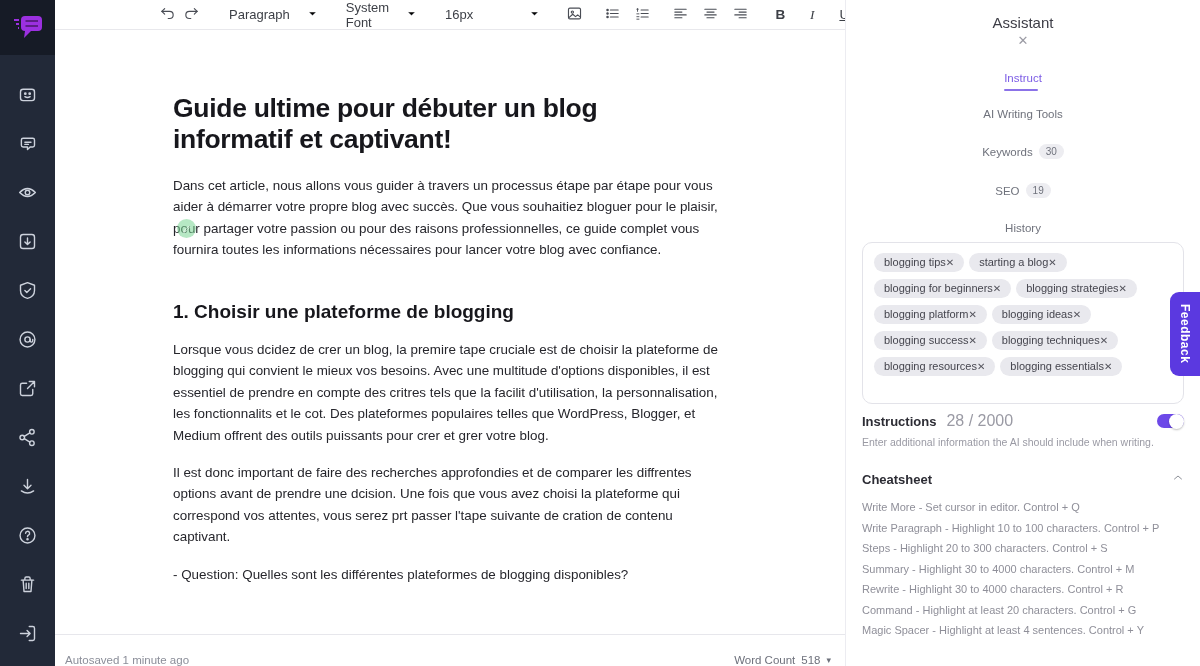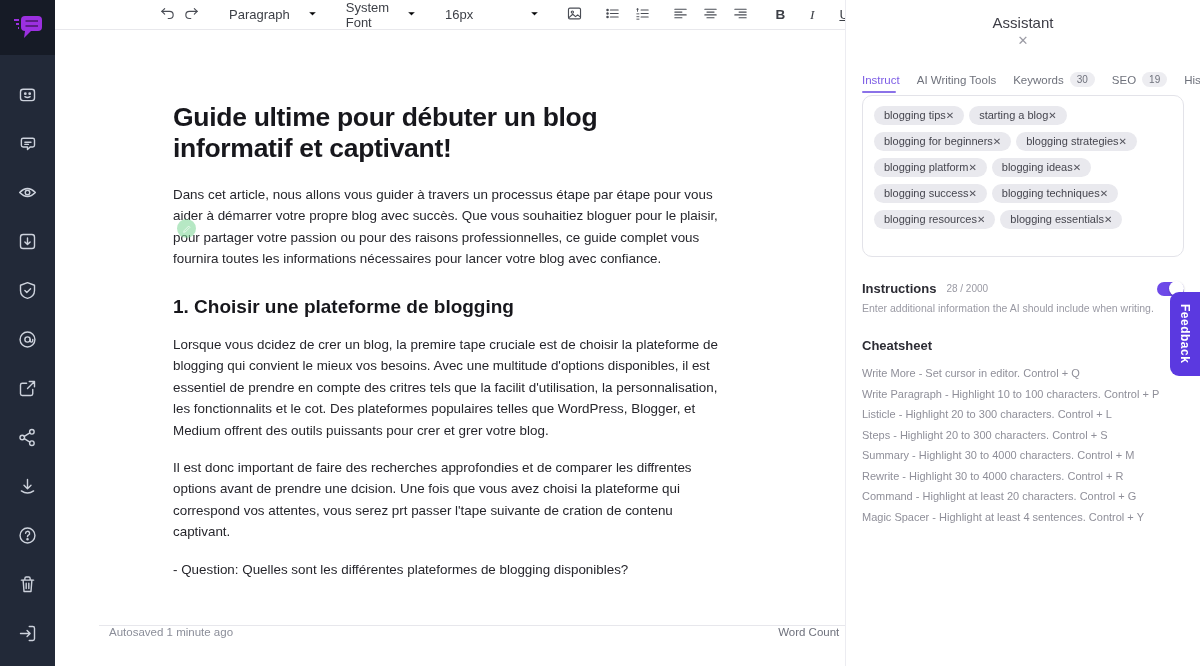--- a/index.html
+++ b/index.html
@@ -25,55 +25,55 @@
   .tb-sep { width:10px; }
   .b-bold { font-weight:bold; }
   .b-italic { font-style:italic; font-family:"Liberation Serif",serif; }
   .b-under { text-decoration:underline; }
   .b-strike { text-decoration:line-through; }
   .b-quote { font-weight:bold; font-size:20px; line-height:10px; padding-top:10px; }
   .b-color { font-weight:bold; border-bottom:2px solid #2b2e35; line-height:15px; }
 
   
   .editor-area { position:absolute; left:55px; top:31px; width:790px; height:604px; background:#fff; overflow:hidden; }
-  .editor-content { position:absolute; left:118px; top:10px; width:547px; color:#26262c; }
+  .editor-content { position:absolute; left:118px; top:1px; width:547px; color:#26262c; }
   .editor-content h1 { font-size:26.5px; font-weight:bold; color:#17171c; margin-top:61px; letter-spacing:-0.3px; }
-  .editor-content h2 { font-size:19px; font-weight:bold; color:#17171c; margin-top:26px; }
+  .editor-content h2 { font-size:19px; font-weight:bold; color:#17171c; margin-top:40px; }
   .editor-content p { font-size:13.4px; line-height:1.6; margin-top:16px; color:#26262c; }
   .write-badge { position:absolute; left:122px; top:188px; width:19px; height:19px; border-radius:50%;
                  background:rgba(122,214,147,0.55); display:flex; align-items:center; justify-content:center; z-index:3; }
   .write-badge svg { stroke:#ffffff; fill:none; stroke-width:1.5; }
 
   
-  .statusbar { position:absolute; left:55px; bottom:0; width:790px; height:41px; background:#fff;
-               border-top:1px solid #e7e7ec; display:flex; align-items:flex-start; justify-content:space-between;
-               padding:0 14px 0 10px; font-size:11.5px; color:#8b8e99; z-index:4;margin-left:44px; }
+  .statusbar { position:absolute; left:55px; bottom:0; width:790px; height:32px; background:#fff;
+               border-top:1px solid #e7e7ec; display:flex; align-items:flex-end; justify-content:space-between;
+               padding:0 14px 0 10px; font-size:11.5px; color:#8b8e99; z-index:4; }
   .wordcount { display:flex; align-items:center; gap:6px; color:#6e717c; cursor:pointer; }
   .wc-caret { font-size:9px; color:#6e717c; }
 
   
   .assistant { position:absolute; left:845px; top:0; width:355px; height:666px; background:#fff;
                border-left:1px solid #ececf1; padding:14px 16px 0 16px; z-index:6; }
   .as-head { display:flex; align-items:center; justify-content:space-between;flex-direction:column; }
   .as-title { font-size:15px; color:#3d3d46; }
   .as-close { font-size:13px; color:#9а9; color:#9b9ba4; cursor:pointer; padding:2px 4px; }
-  .as-tabs { display:flex; align-items:center; gap:17px; margin-top:22px; }
+  .as-tabs { display:flex; align-items:center; gap:17px; margin-top:22px;flex-direction:column; }
   .as-tab { font-size:11.5px; color:#6f727c; cursor:pointer; padding-bottom:7px; display:flex; align-items:center; gap:6px; position:relative; white-space:nowrap; }
   .as-tab.active { color:#7c5ce5; }
   .as-tab.active::after { content:""; position:absolute; left:0; bottom:0; width:34px; height:2px; background:#8b72e8; border-radius:2px; }
   .tab-badge { background:#ededf1; color:#6f727c; border-radius:9px; font-size:10px; padding:2px 7px; }
 
   .kw-box { margin-top:1px; border:1px solid #e3e3e9; border-radius:10px; padding:9px 11px 4px 11px; min-height:162px; cursor:text; }
   .kw-tag { display:inline-flex; align-items:center; background:#e9e9ee; border-radius:11px;
             padding:3px 10px 4px 10px; font-size:11px; color:#45454e; margin:0 5px 6px 0; white-space:nowrap; }
   .kw-x { font-size:10px; color:#55555e; cursor:pointer; font-style:normal; }
 
-  .instr-row { display:flex; align-items:center; margin-top:24px; }
+  .instr-row { display:flex; align-items:center; margin-top:8px; }
   .instr-label { font-size:13px; font-weight:bold; color:#2c2c34; }
-  .instr-count { font-size:10px; color:#9a9aa4; margin-left:10px; }
+  .instr-count { font-size:16px; color:#9a9aa4; margin-left:10px; }
   .toggle { margin-left:auto; width:27px; height:14px; border-radius:8px; background:#6d49e8; position:relative; cursor:pointer; }
   .toggle .knob { position:absolute; right:0px; top:-0.5px; width:15px; height:15px; border-radius:50%; background:#fff;
                   box-shadow:0 1px 2px rgba(0,0,0,0.25); }
   .instr-help { font-size:10.5px; color:#9a9aa4; margin-top:6px; }
   .instr-box { margin-top:7px; width:316px; height:77px; border:1.5px solid #8c6cf0; border-radius:7px;
                padding:8px 10px; font-size:12px; color:#33333b; cursor:text; }
   .caret-line { display:inline-block; width:1px; height:13px; background:#33333b; vertical-align:-2px; margin-left:1px; }
 
   .cheat-head { display:flex; align-items:center; justify-content:space-between; margin-top:22px; }
   .cheat-title { font-size:13px; font-weight:bold; color:#2c2c34; }
@@ -372,21 +372,20 @@
 
     <div class="cheat-head">
       <span class="cheat-title">Cheatsheet</span>
       <span class="cheat-chev"><svg width="12" height="12" viewBox="0 0 24 24">
             <path d="M5 14 l7 -6 7 6"></path>
           </svg></span>
     </div>
     <div class="cheat-list">
       <div class="cheat-item">Write More - Set cursor in editor. Control + Q</div>
       <div class="cheat-item">Write Paragraph - Highlight 10 to 100 characters. Control + P</div>
-      <div class="cheat-item">Listicle - Highlight 20 to 300 characters. Control + L</div>
       <div class="cheat-item">Steps - Highlight 20 to 300 characters. Control + S</div>
       <div class="cheat-item">Summary - Highlight 30 to 4000 characters. Control + M</div>
       <div class="cheat-item">Rewrite - Highlight 30 to 4000 characters. Control + R</div>
       <div class="cheat-item">Command - Highlight at least 20 characters. Control + G</div>
       <div class="cheat-item">Magic Spacer - Highlight at least 4 sentences. Control + Y</div>
     </div>
   </div>
 
   <div class="feedback-btn">
     <span>Feedback</span>

